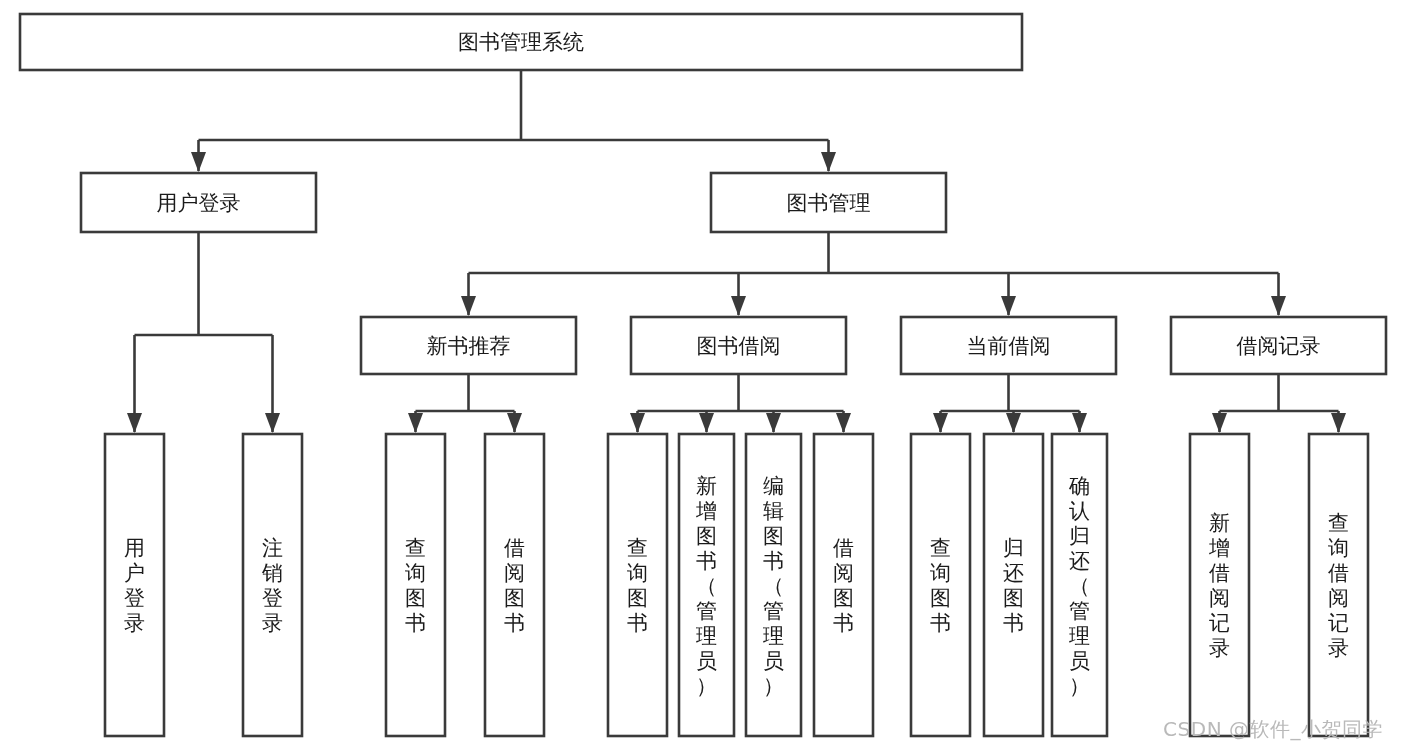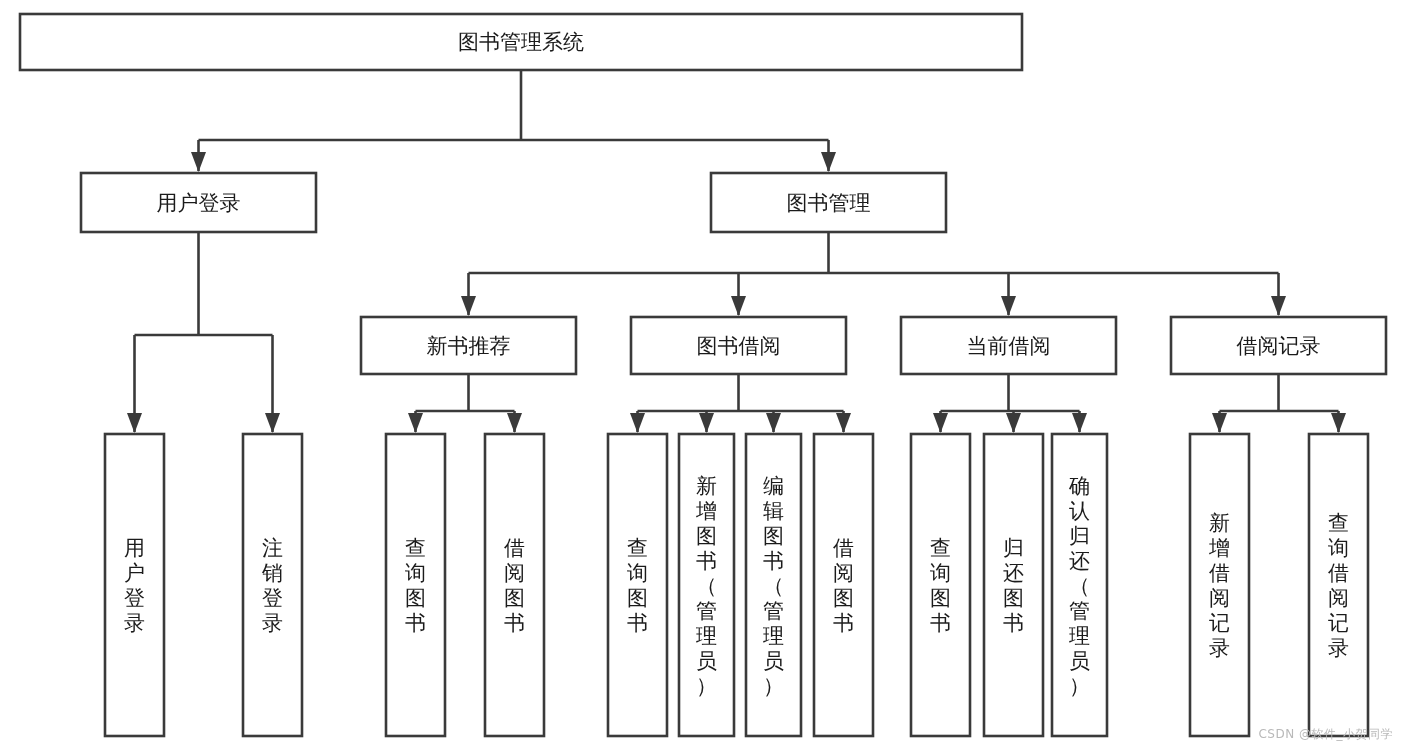--- a/index.html
+++ b/index.html
@@ -16,23 +16,23 @@
     font-family:"DejaVu Sans","Liberation Sans",sans-serif;
     font-size:21px;fill:#1b1b1b;
     text-anchor:middle;dominant-baseline:middle;
   }
   .leaf-label{
     font-family:"DejaVu Sans","Liberation Sans",sans-serif;
     font-size:21px;fill:#1b1b1b;
     text-anchor:middle;
   }
   .watermark{
-    position:absolute;right:12px;bottom:4px;
+    position:absolute;right:22px;bottom:4px;
     font-family:"DejaVu Sans","Liberation Sans",sans-serif;
-    font-size:12px;color:#b9b9b9;letter-spacing:.5px;
+    font-size:20px;color:#b9b9b9;letter-spacing:.5px;
     white-space:nowrap;user-select:none;
   }
 </style>
 </head>
 <body>
 
 <svg id="canvas" viewBox="0 0 1405 747" xmlns="http://www.w3.org/2000/svg">
   <g id="edges-layer">
       <path d="M 521 70 L 521 140" class="edge"></path>
       <path d="M 198.5 140 L 828.5 140" class="edge"></path>

